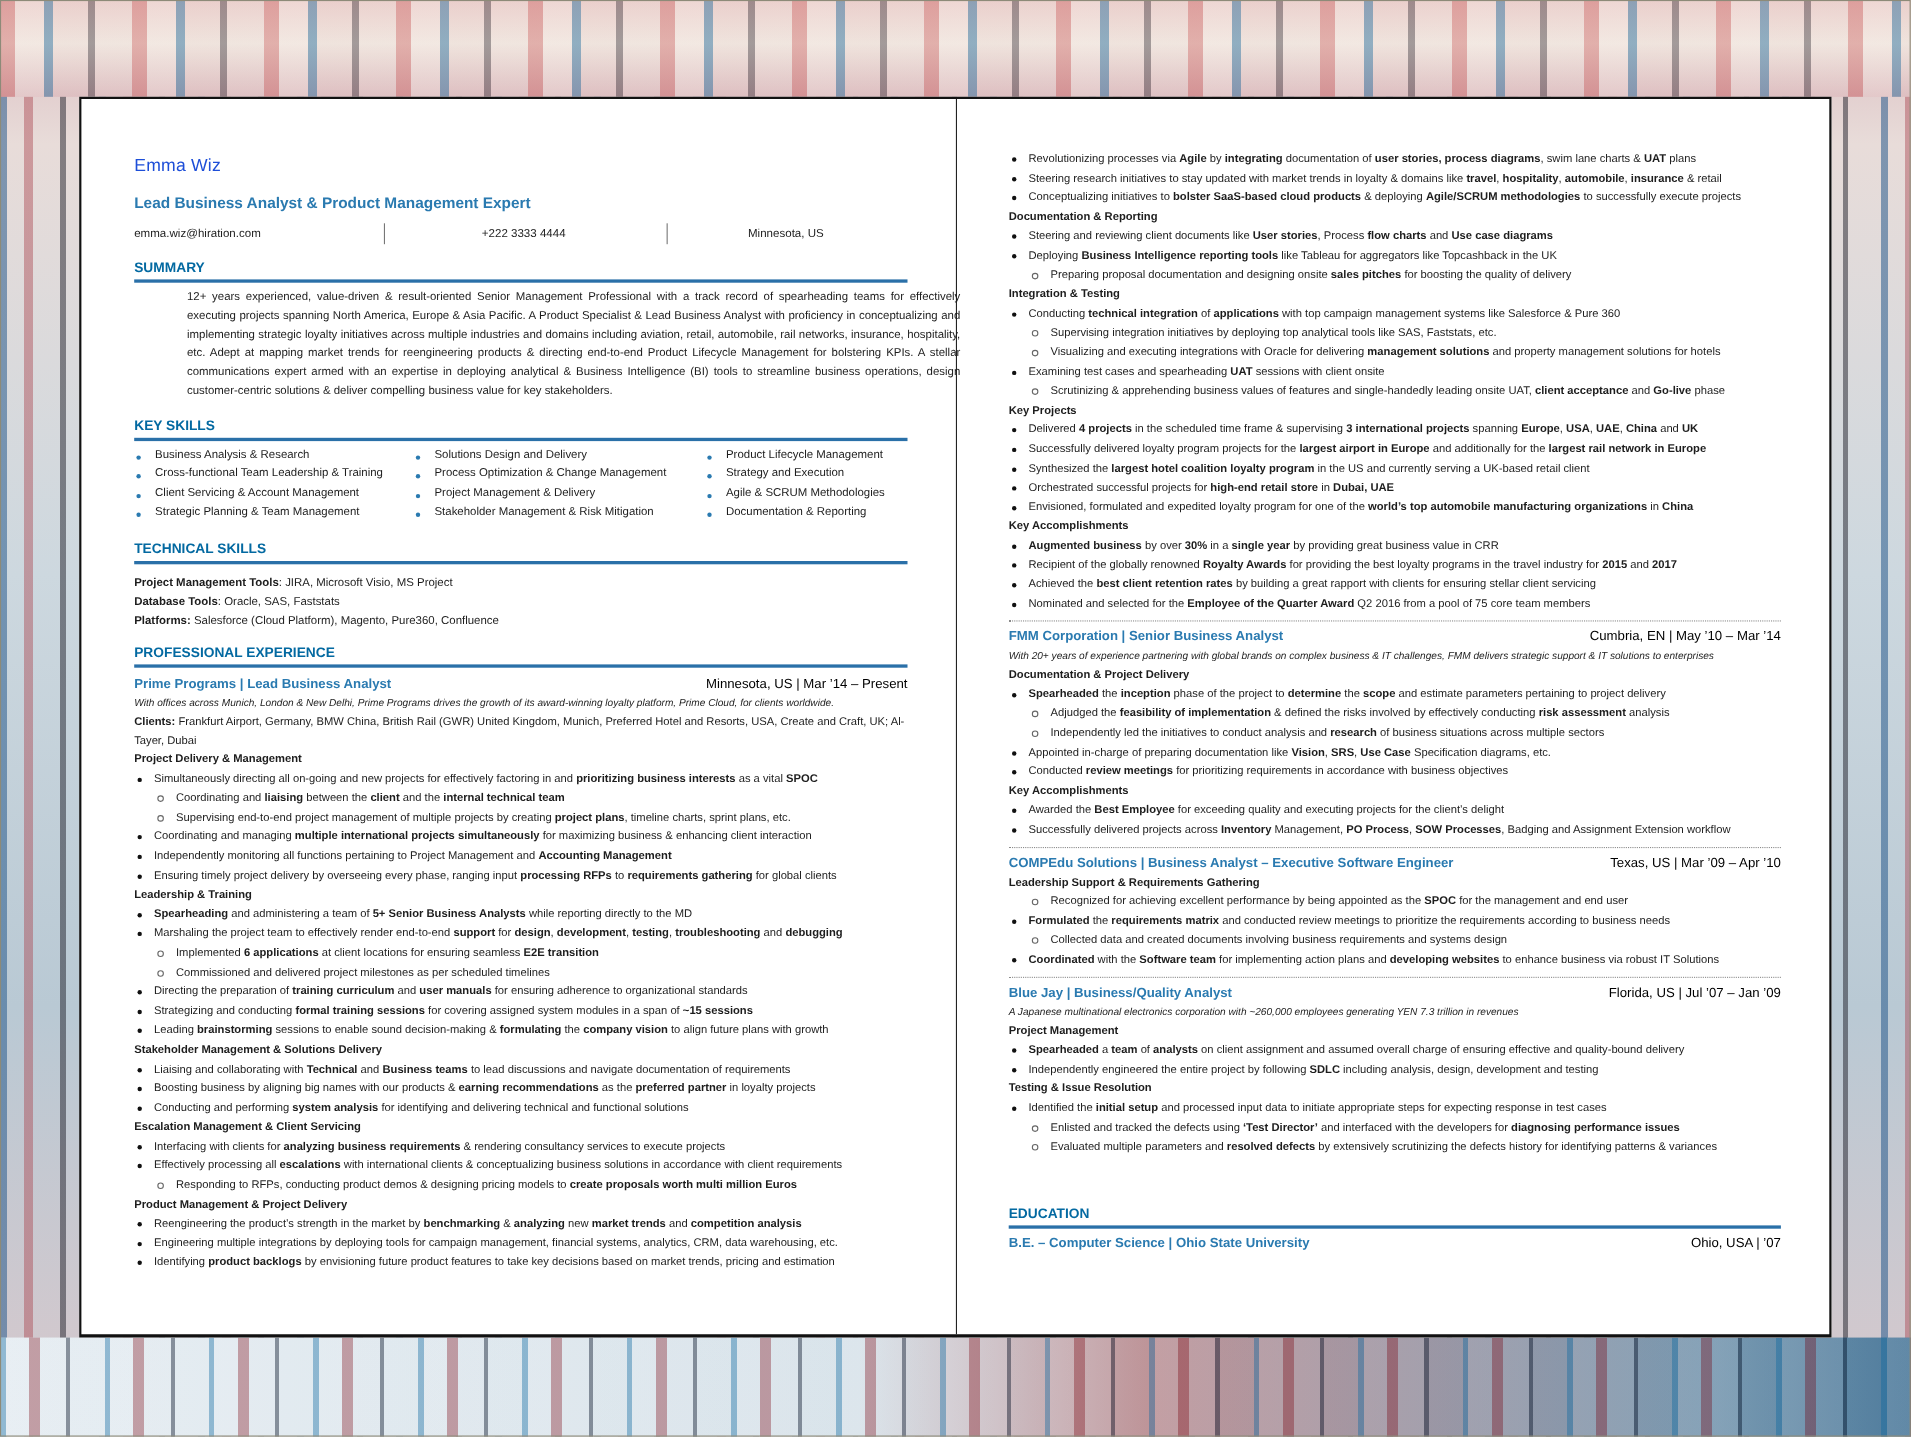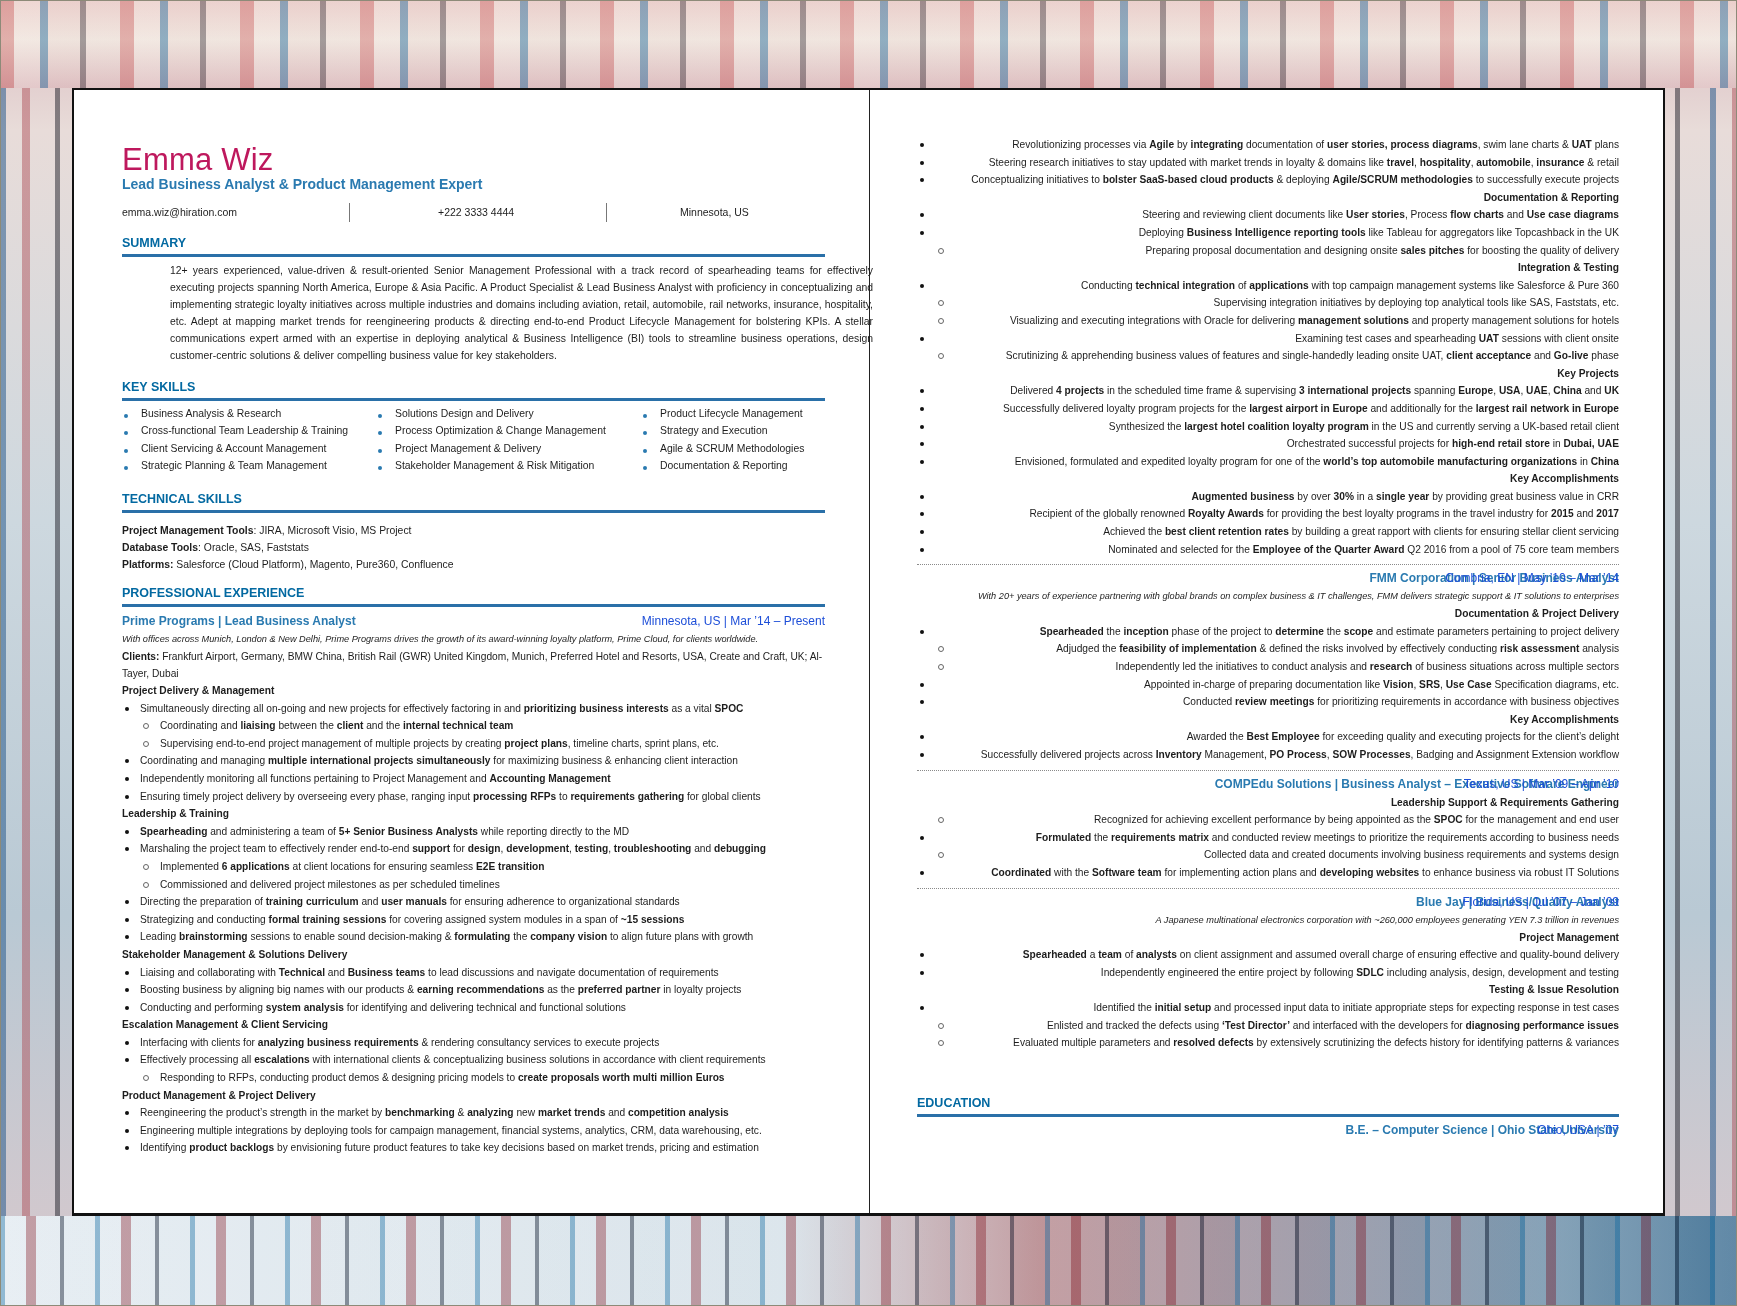--- a/index.html
+++ b/index.html
@@ -30,23 +30,23 @@
   .pages {
     position: absolute; left: 72px; top: 88px; width: 1593px; height: 1128px;
     background: #fff; border: 2px solid #111; border-top-width: 2px; border-bottom-width: 3px;
     box-sizing: border-box;
   }
   .page-divider {
     position: absolute; left: 795px; top: 0; width: 1px; height: 100%; background: #222;
   }
   .page { position: absolute; top: 0; height: 100%; color: #1d1d1d; }
   .page-left { left: 48px; width: 703px; }
-  .page-right { left: 843px; width: 702px; text-align: right; }
-
-  .name { position: absolute; top: 52px; left: 0; font-size: 31px; color: #be185d; letter-spacing: .2px; }
+  .page-right { left: 843px; width: 702px; }
+
+  .name { position: absolute; top: 52px; left: 0; font-size: 16px; color: #1d4ed8; letter-spacing: .2px; }
   .headline { position: absolute; top: 86px; left: 0; font-size: 14px; font-weight: bold; color: #2a7ab0; }
   .contact-row { position: absolute; top: 113px; left: 0; width: 703px; height: 20px; font-size: 10.5px; }
   .contact-row span { position: absolute; top: 3px; }
   .contact-sep { position: absolute; top: 0; width: 1px; height: 19px; background: #777; }
 
   .section-title { position: absolute; left: 0; font-size: 12.5px; font-weight: bold; color: #0369a1; }
   .section-rule { position: absolute; left: 0; height: 3px; background: #2a70a8; }
 
   .summary { position: absolute; left: 0; top: 172px; width: 703px; font-size: 10.4px; line-height: 17px; text-align: justify; margin-left: 48px; }
 
@@ -55,21 +55,21 @@
   .skill { height: 17.4px; white-space: nowrap; position: relative; padding-left: 19px; }
   .skill::before { content: ""; position: absolute; left: 2px; top: 6px; width: 4px; height: 4px; border-radius: 50%; background: #2a7ab0; }
 
   .tech { position: absolute; left: 0; top: 433px; font-size: 10.4px; line-height: 16.8px; }
   .tech b { font-weight: bold; }
 
   .flow { position: absolute; left: 0; width: 100%; font-size: 10.2px; }
   .line { height: 17.6px; line-height: 17.6px; white-space: nowrap; position: relative; }
   .job-head { height: 20px; line-height: 20px; font-size: 12px; position: relative; }
   .job-title { color: #2a7ab0; font-weight: bold; }
-  .job-meta { position: absolute; right: 0; top: 0; color: #1d4ed8; font-size: 12px; }
+  .job-meta { position: absolute; right: 0; top: 0; color: #000000; font-size: 12px; }
   .job-desc { font-style: italic; font-size: 9.2px; height: 17px; line-height: 17px; white-space: nowrap; }
   .sub-head { font-weight: bold; height: 17.6px; line-height: 17.6px; }
   .b1 { padding-left: 18px; }
   .b1::before { content: ""; position: absolute; left: 3px; top: 7px; width: 4px; height: 4px; border-radius: 50%; background: #111; }
   .b2 { padding-left: 38px; }
   .b2::before { content: ""; position: absolute; left: 21px; top: 6px; width: 4px; height: 4px; border-radius: 50%; border: 1px solid #666; }
   .clients { white-space: normal; line-height: 17px; height: auto; }
   .dotted-sep { height: 0; border-top: 1px dotted #8a8a8a; margin: 6px 0 3px 0; }
   b, .bold { font-weight: bold; }
 </style>

